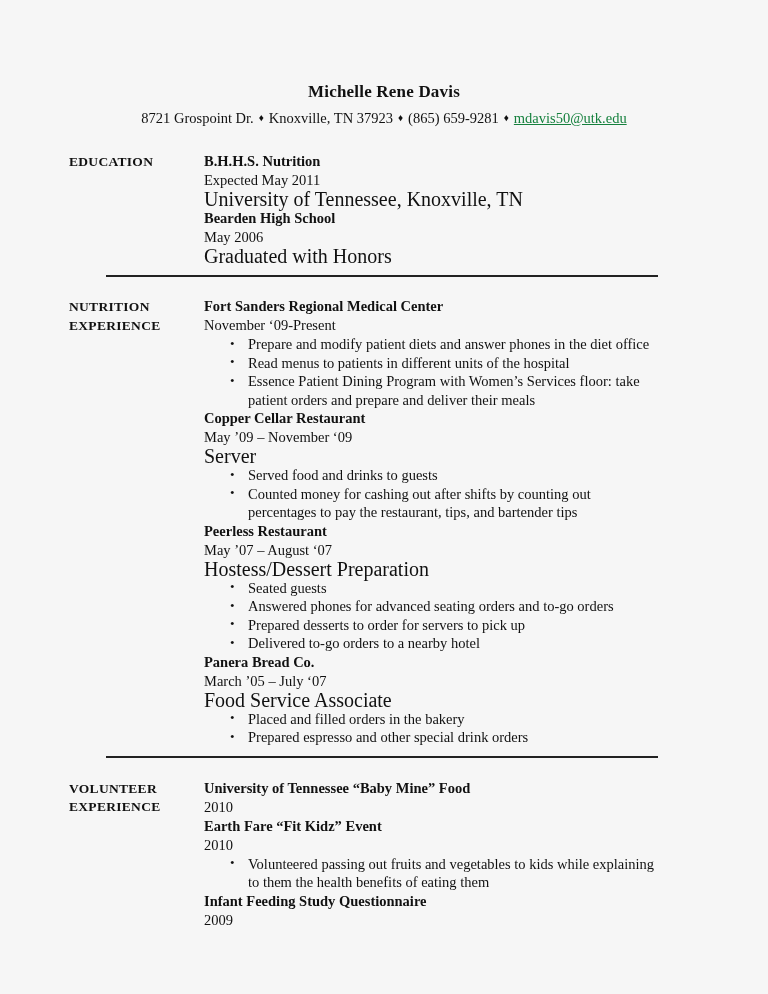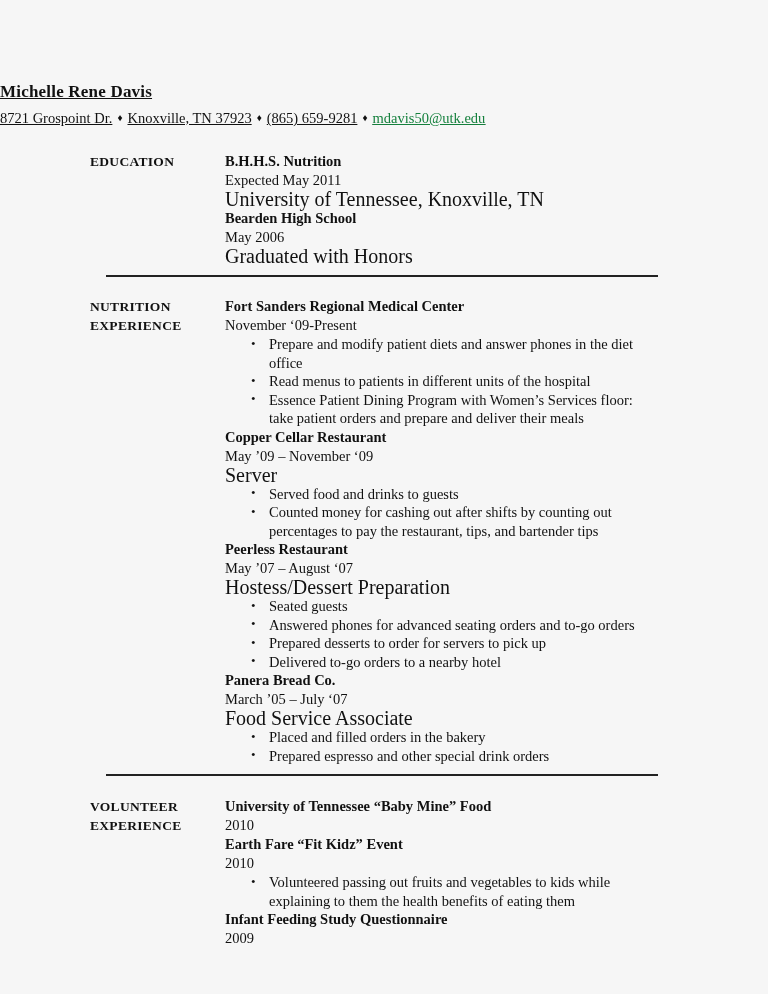--- a/index.html
+++ b/index.html
@@ -20,21 +20,21 @@
     position: relative;
     width: 768px;
     height: 994px;
     box-sizing: border-box;
     padding: 0;
   }
 
   
   .header {
     padding-top: 82px;
-    text-decoration: underline;
+    text-align: center;
   }
   .full-name {
     font-size: 17px;
     font-weight: bold;
     letter-spacing: 0.2px;
     line-height: 20px;
   }
   .contact-line {
     margin-top: 7px;
     font-size: 14.5px;
@@ -48,21 +48,21 @@
     vertical-align: 2px;
   }
   .email-link {
     color: #15803d;
     text-decoration: underline;
   }
 
   
   .section {
     display: flex;
-    padding-left: 90px;
+    padding-left: 69px;
     padding-right: 110px;
     box-sizing: border-box;
   }
   .section-label {
     width: 135px;
     flex: 0 0 135px;
     font-size: 13.5px;
     font-weight: bold;
     line-height: 18.5px;
     letter-spacing: 0.3px;

